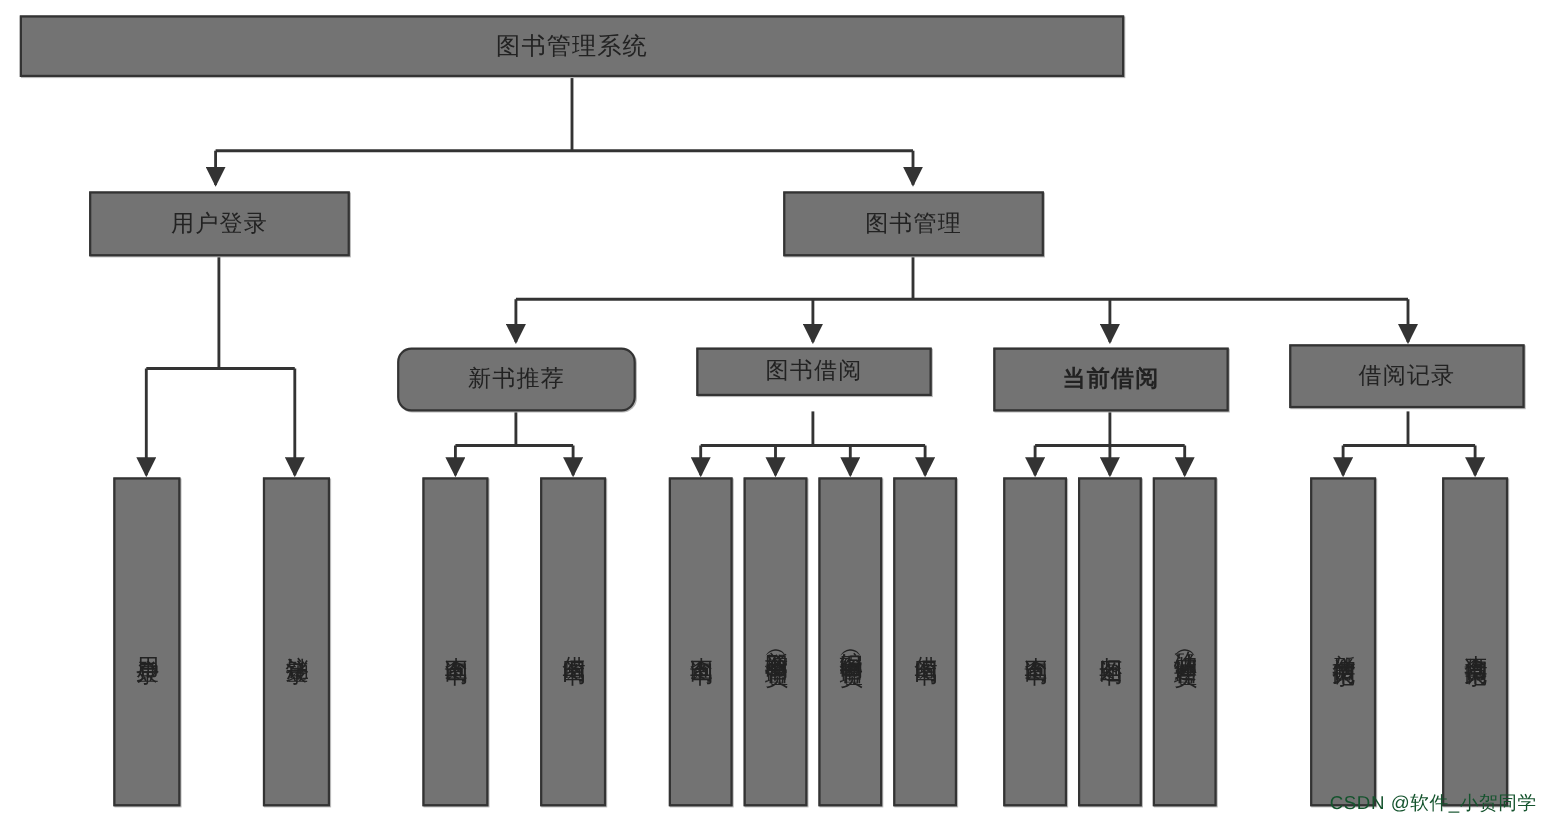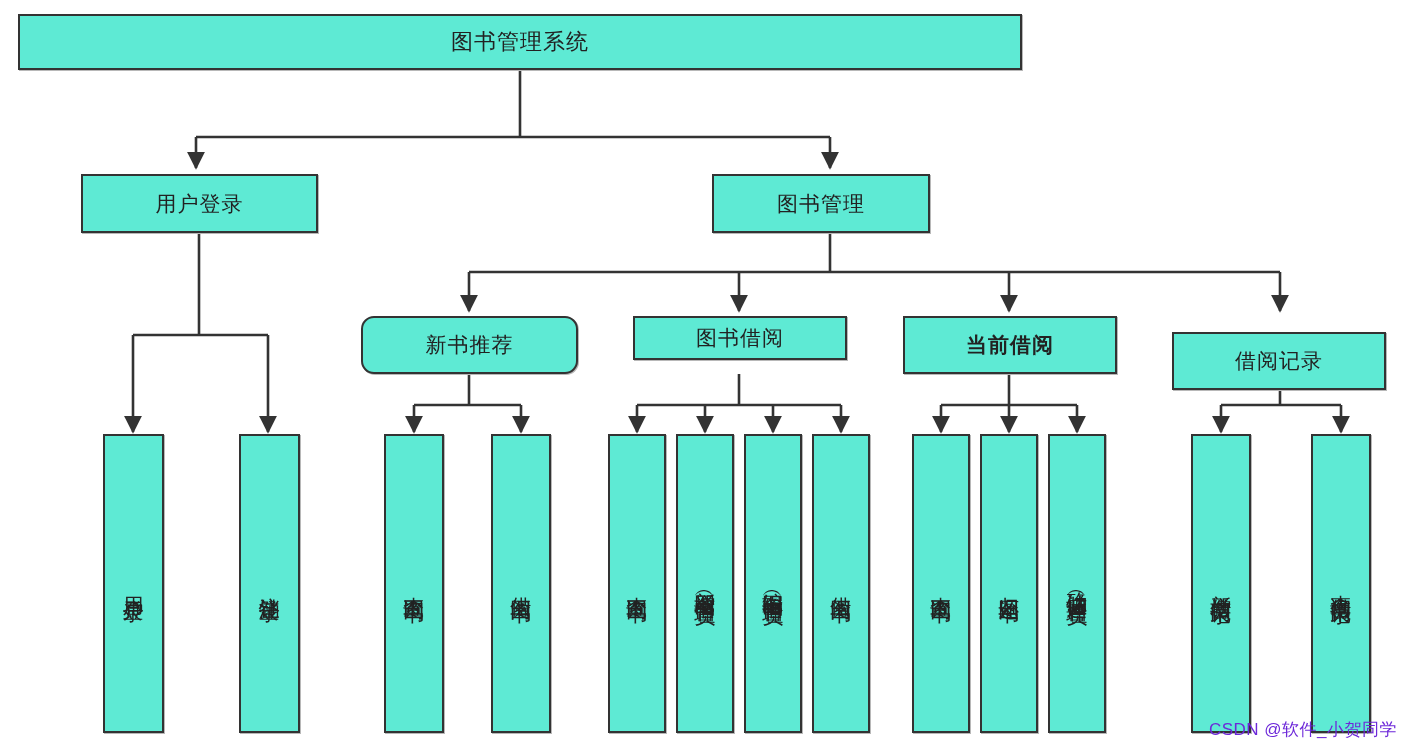--- a/index.html
+++ b/index.html
@@ -25,21 +25,21 @@
     position: absolute;
     left: 0;
     top: 0;
     width: 1405px;
     height: 747px;
     pointer-events: none;
   }
   .node {
     position: absolute;
     box-sizing: border-box;
-    background: #5eead4;
+    background: #737373;
     border: 2px solid #333333;
     box-shadow: 1px 1px 0 0 #b8b8b8;
     display: flex;
     align-items: center;
     justify-content: center;
     color: #222222;
   }
   
   .node.horiz {
     font-size: 21px;
@@ -64,21 +64,21 @@
     letter-spacing: 2px;
     white-space: nowrap;
     text-align: center;
     color: #222222;
   }
   .watermark {
     position: absolute;
     right: 8px;
     bottom: 6px;
     font-size: 17px;
-    color: #6d28d9;
+    color: #14532d;
     letter-spacing: 0.5px;
     white-space: nowrap;
     user-select: none;
   }
 </style>
 </head>
 <body>
 
 <div id="diagram-root">
 
@@ -135,37 +135,37 @@
   </svg>
 
   <div class="node horiz root" style="left:18px; top:14px; width:1004px; height:56px;">
     <span>图书管理系统</span>
   </div>
 
   <div class="node horiz" style="left:81px; top:174px; width:237px; height:59px;">
     <span>用户登录</span>
   </div>
 
-  <div class="node horiz" style="left:712px; top:174px; width:218px; height:59px;">
+  <div class="node horiz" style="left:712px; top:174px; width:237px; height:59px;">
     <span>图书管理</span>
   </div>
 
   <div class="node horiz" style="left:361px; top:316px; width:217px; height:58px;border-radius:13px;">
     <span>新书推荐</span>
   </div>
 
   <div class="node horiz" style="left:633px; top:316px; width:214px; height:44px;">
     <span>图书借阅</span>
   </div>
 
   <div class="node horiz" style="left:903px; top:316px; width:214px; height:58px;font-weight:bold;">
     <span>当前借阅</span>
   </div>
 
-  <div class="node horiz" style="left:1172px; top:332px; width:214px; height:58px;">
+  <div class="node horiz" style="left:1172px; top:313px; width:214px; height:58px;">
     <span>借阅记录</span>
   </div>
 
   <div class="node vert" style="left:103px; top:434px; width:61px; height:299px;">
     <span class="vtext">用户登录</span>
   </div>
 
   <div class="node vert" style="left:239px; top:434px; width:61px; height:299px;">
     <span class="vtext">注销登录</span>
   </div>

